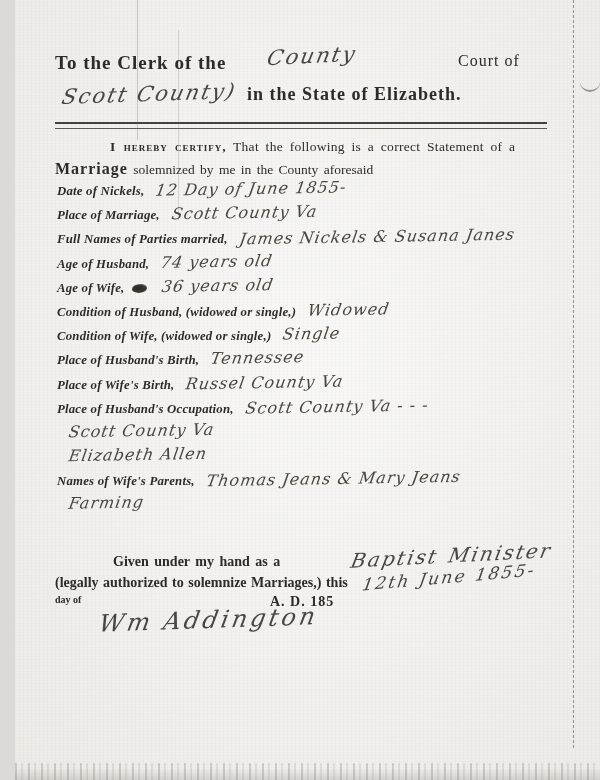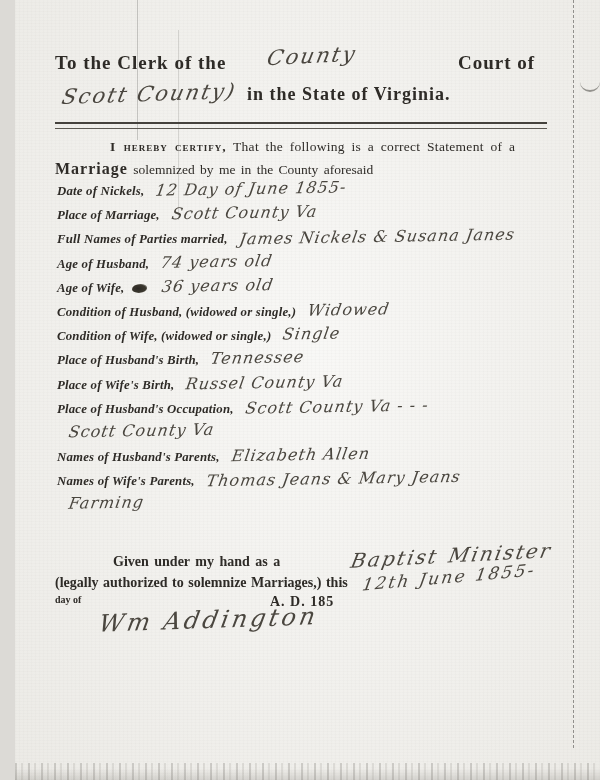--- a/index.html
+++ b/index.html
@@ -22,21 +22,21 @@
     font-family:"DejaVu Serif", serif;
     font-style:italic;
     color:#4a463f;
     display:inline-block;
     transform:skewX(-10deg) rotate(-1deg);
     white-space:nowrap;
   }
   
   .hdr-left{position:absolute;left:40px;top:52px;font-size:19px;font-weight:bold;letter-spacing:1px;}
   .hdr-county{position:absolute;left:253px;top:44px;font-size:21px;letter-spacing:2px;transform:skewX(-14deg) rotate(-3deg);}
-  .hdr-right{position:absolute;left:443px;top:52px;font-size:19px;font-weight:bold;letter-spacing:1px;}
+  .hdr-right{position:absolute;left:443px;top:52px;font-size:16px;font-weight:normal;letter-spacing:1px;}
   .hdr-scott{position:absolute;left:48px;top:82px;font-size:21px;letter-spacing:2px;transform:skewX(-14deg) rotate(-2deg);}
   .hdr-state{position:absolute;left:232px;top:84px;font-size:18px;font-weight:bold;letter-spacing:1px;}
   .rule{
     position:absolute;left:40px;top:122px;width:492px;height:4px;
     border-top:2px solid #45423d;border-bottom:1px solid #5b5852;
   }
   
   .certify1{position:absolute;left:40px;top:139px;width:500px;font-size:13.5px;word-spacing:3px;letter-spacing:.3px;text-indent:55px;}
   .certify-lead{font-variant:small-caps;font-weight:bold;letter-spacing:1px;}
   .certify2{position:absolute;left:40px;top:160px;width:520px;font-size:13.5px;word-spacing:2px;}
@@ -83,21 +83,21 @@
   <div class="fold-right"></div>
   <div class="crease-a"></div>
   <div class="crease-b"></div>
   <div class="curl"></div>
   <div class="bottom-noise"></div>
 
   <div class="printed hdr-left">To the Clerk of the</div>
   <div class="hand hdr-county">County</div>
   <div class="printed hdr-right">Court of</div>
   <div class="hand hdr-scott">Scott County)</div>
-  <div class="printed hdr-state">in the State of Virginia.</div>
+  <div class="printed hdr-state">in the State of Elizabeth.</div>
   <div class="rule"></div>
 
   <div class="printed certify2"><b>Marriage</b><span> solemnized by me in the County aforesaid</span></div>
   <div class="printed certify1"><span class="certify-lead">I hereby certify,</span><span> That the following is a correct Statement of a</span></div>
 
   <div class="fields">
     <div class="row">
       <span class="lbl">Date of Nickels,</span>
       <span class="hand val">12 Day of June 1855-</span>
     </div>
@@ -135,21 +135,20 @@
       <span class="hand val">Russel County Va</span>
     </div>
     <div class="row">
       <span class="lbl">Place of Husband's Occupation,</span>
       <span class="hand val">Scott County Va  - - -</span>
     </div>
     <div class="row">
       <span class="hand val">Scott County Va</span>
     </div>
     <div class="row">
-      <span class="lbl">Names of Husband's Parents,</span>
       <span class="hand val">Elizabeth Allen</span>
     </div>
     <div class="row">
       <span class="lbl">Names of Wife's Parents,</span>
       <span class="hand val">Thomas Jeans &amp; Mary Jeans</span>
     </div>
     <div class="row">
       <span class="hand val">Farming</span>
     </div>
   </div>

